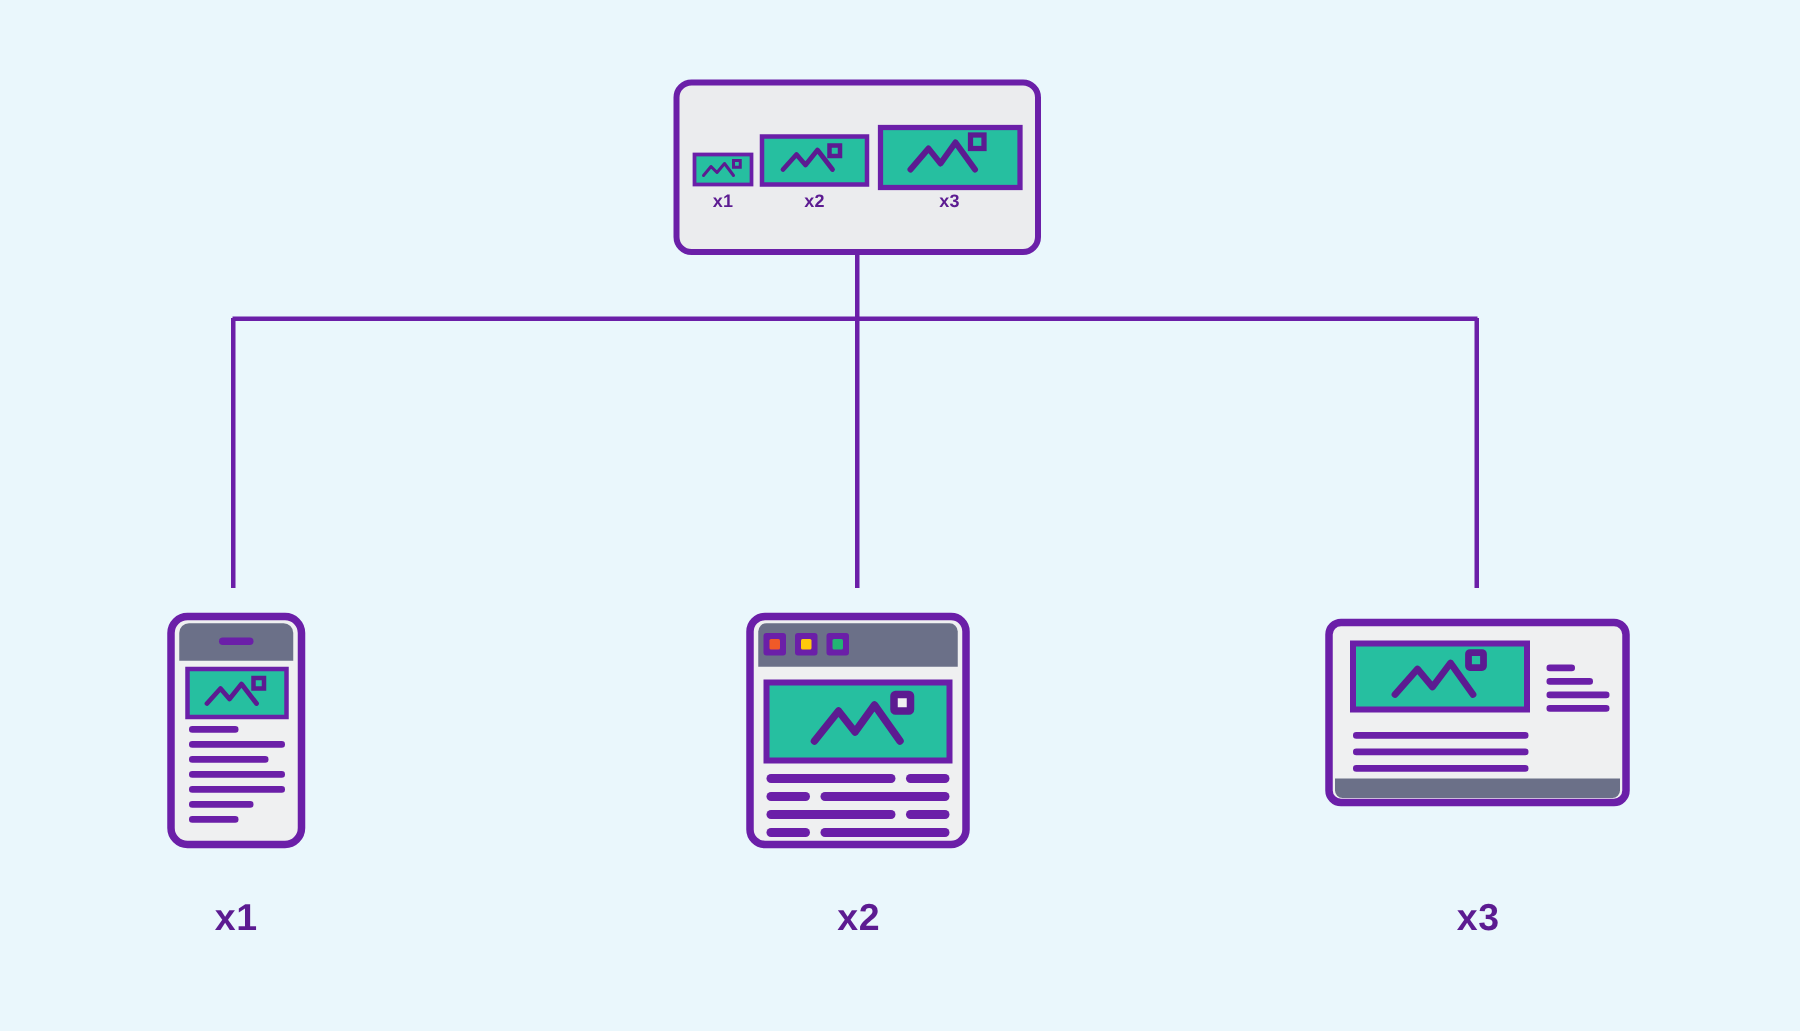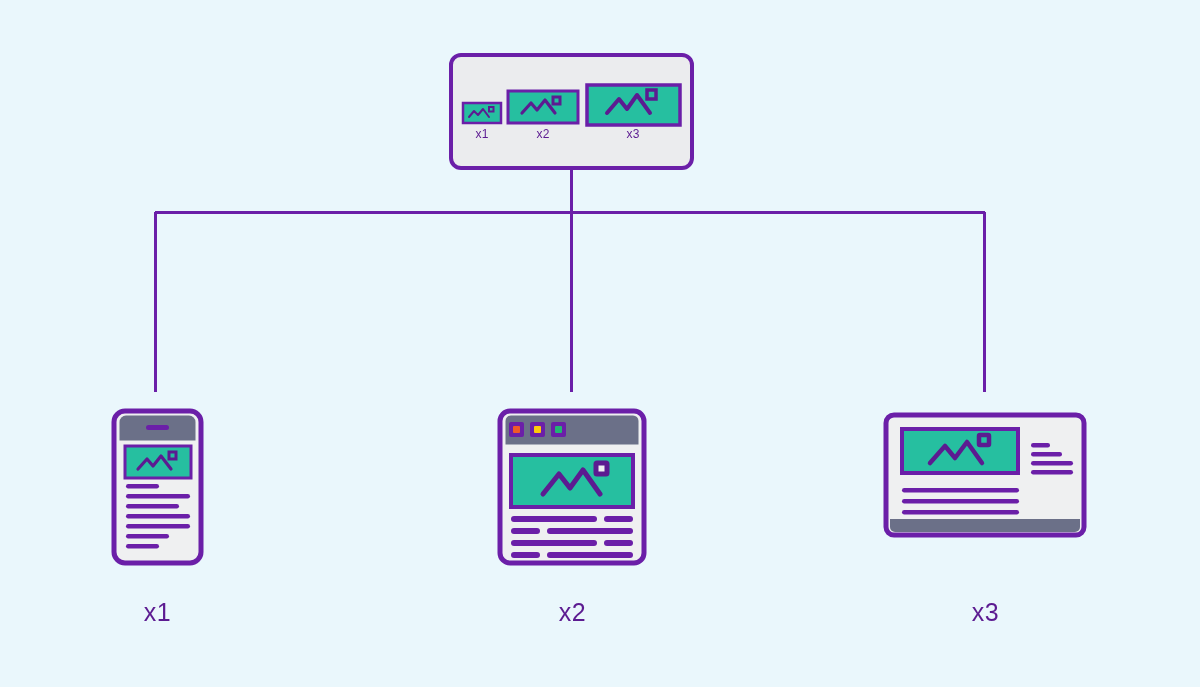--- a/index.html
+++ b/index.html
@@ -23,21 +23,21 @@
   }
   svg.layer {
     position: absolute;
     left: 0; top: 0;
     width: 1200px;
     height: 687px;
   }
   .caption {
     position: absolute;
     color: #5C1B91;
-    font-weight: normal;
+    font-weight: bold;
     text-align: center;
     user-select: none;
   }
   .caption-big {
     font-size: 25px;
     letter-spacing: 0.5px;
   }
   .caption-small {
     font-size: 12px;
     letter-spacing: 0.2px;

